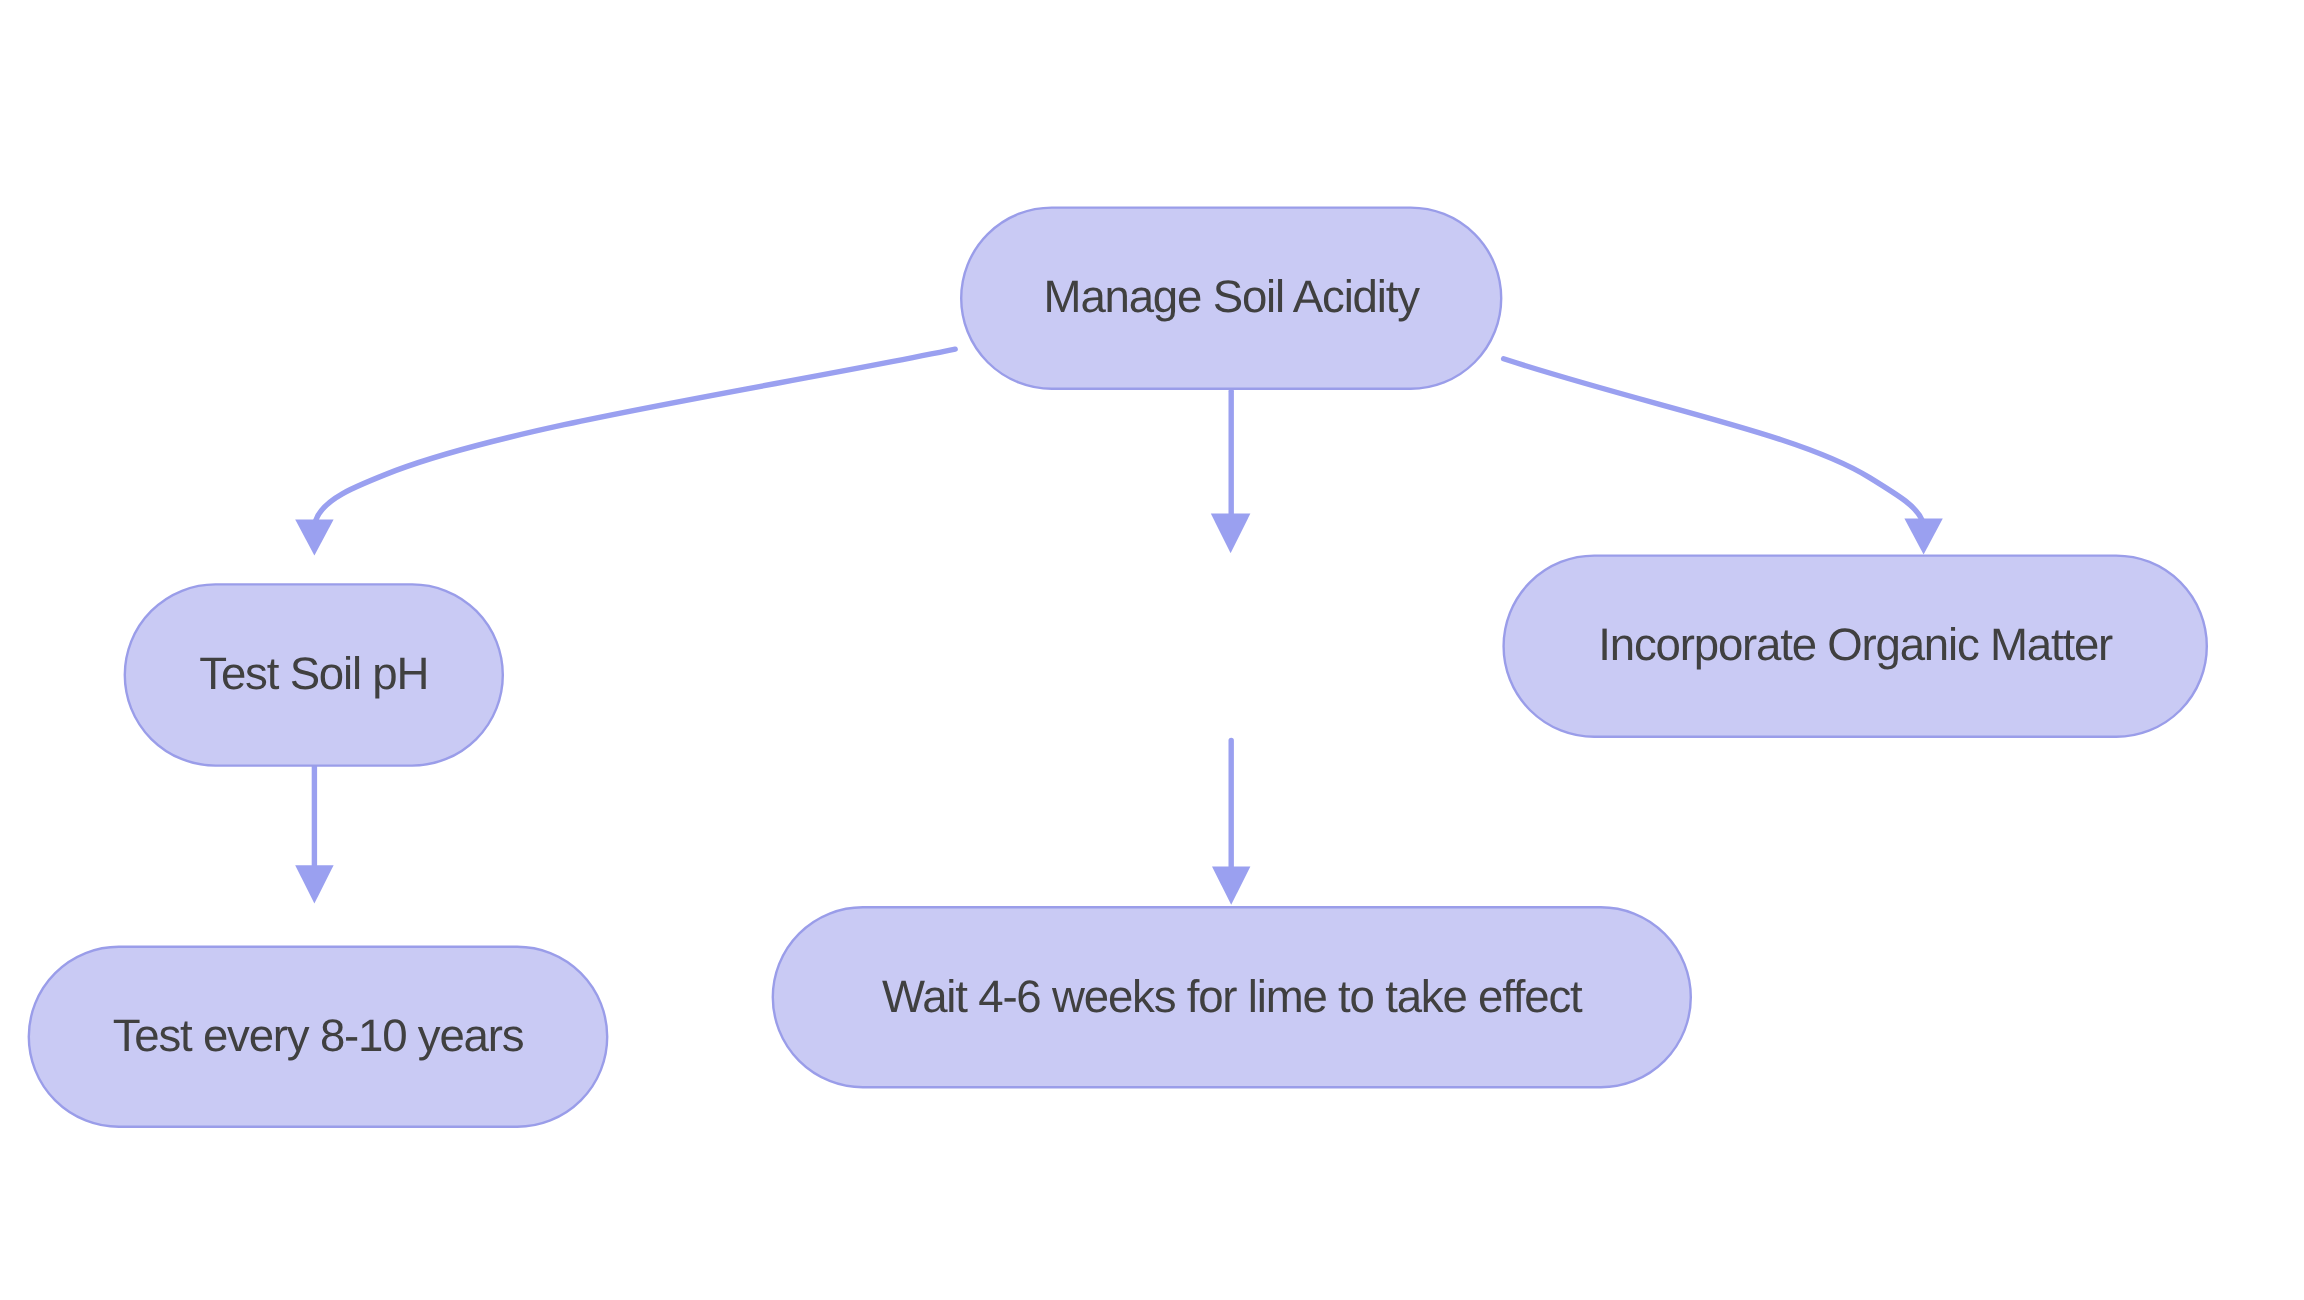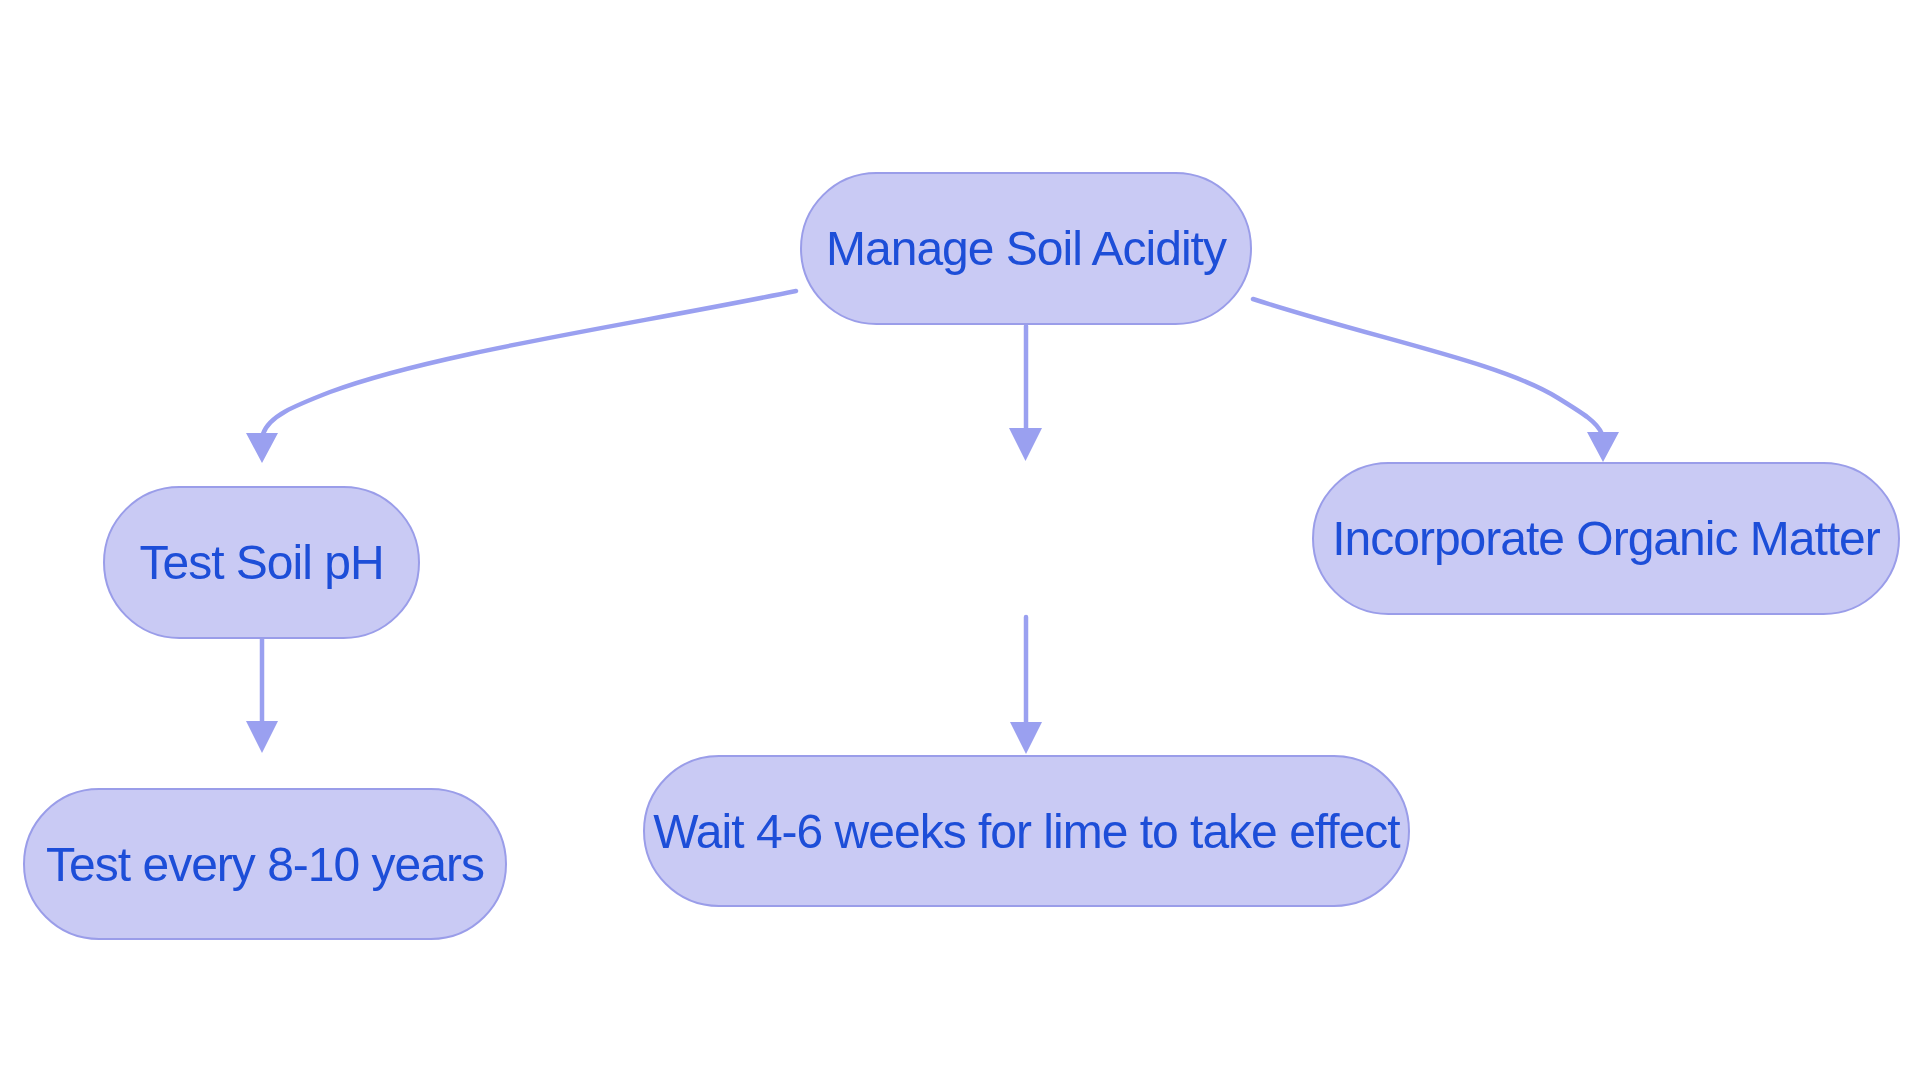--- a/index.html
+++ b/index.html
@@ -27,31 +27,31 @@
   }
   .node {
     position: absolute;
     box-sizing: border-box;
     background: #c9caf4;
     border: 2px solid #9a9de9;
     border-radius: 78px;
     display: flex;
     align-items: center;
     justify-content: center;
-    color: #1d4ed8;
-    font-size: 48px;
+    color: #404040;
+    font-size: 38px;
     font-weight: 500;
     letter-spacing: -1px;
     white-space: nowrap;
     text-align: center;
   }
   .node-root          { left: 800px;  top: 172px; width: 452px; height: 153px; }
   .node-test-soil-ph  { left: 103px;  top: 486px; width: 317px; height: 153px; }
   .node-apply-lime    { left: 875px;  top: 462px; width: 302px; height: 153px; }
-  .node-organic       { left: 1312px; top: 462px; width: 588px; height: 153px; }
+  .node-organic       { left: 1252px; top: 462px; width: 588px; height: 153px; }
   .node-test-every    { left: 23px;   top: 788px; width: 484px; height: 152px; }
   .node-wait          { left: 643px;  top: 755px; width: 767px; height: 152px; }
 </style>
 </head>
 <body>
 
 <div class="canvas">
 
   <svg class="edges-layer" width="1920" height="1083" viewBox="0 0 1920 1083" fill="none" xmlns="http://www.w3.org/2000/svg">
 

